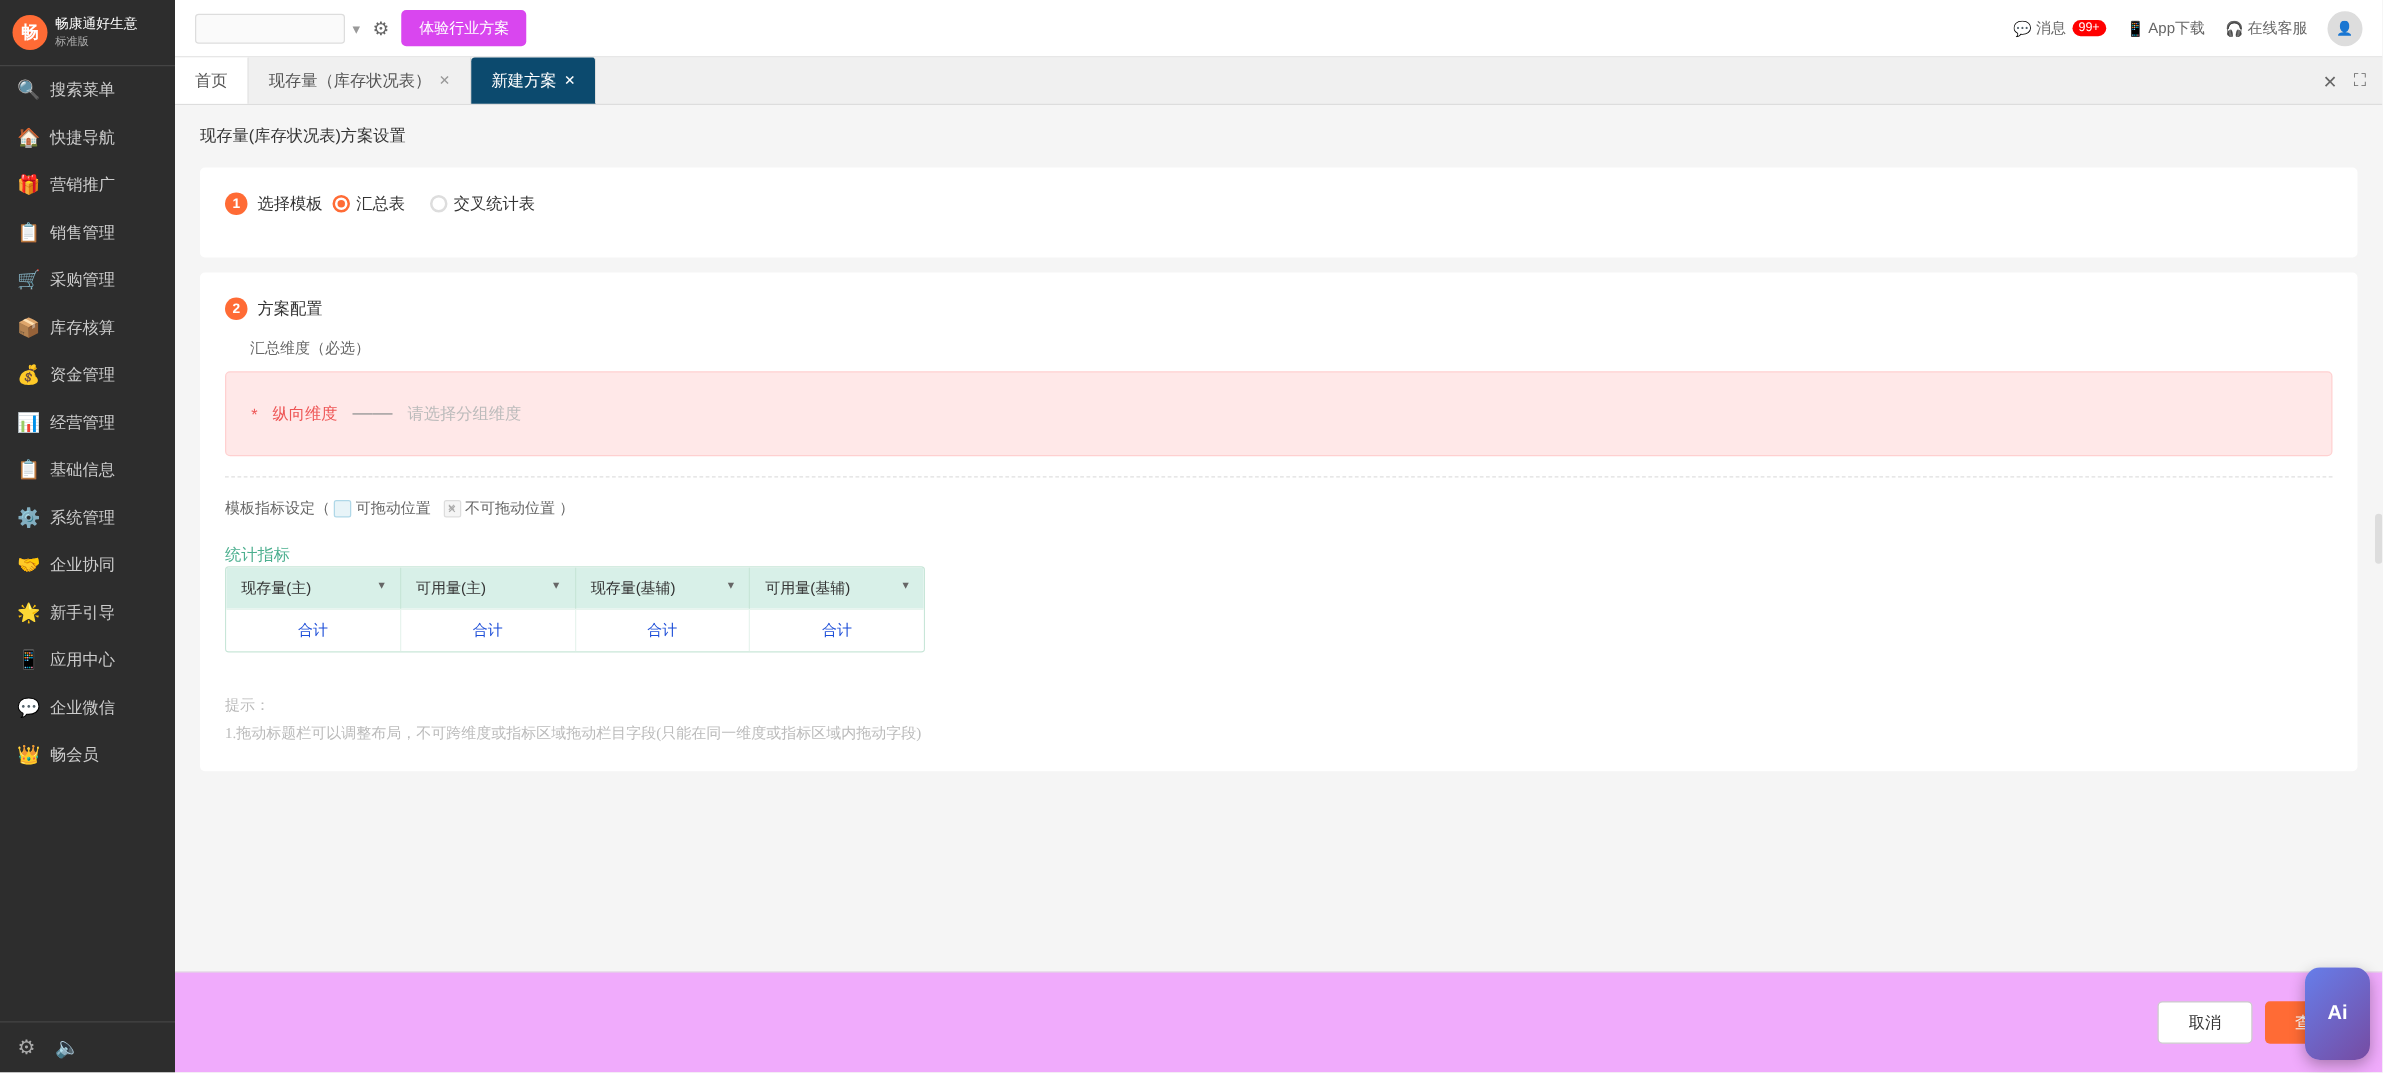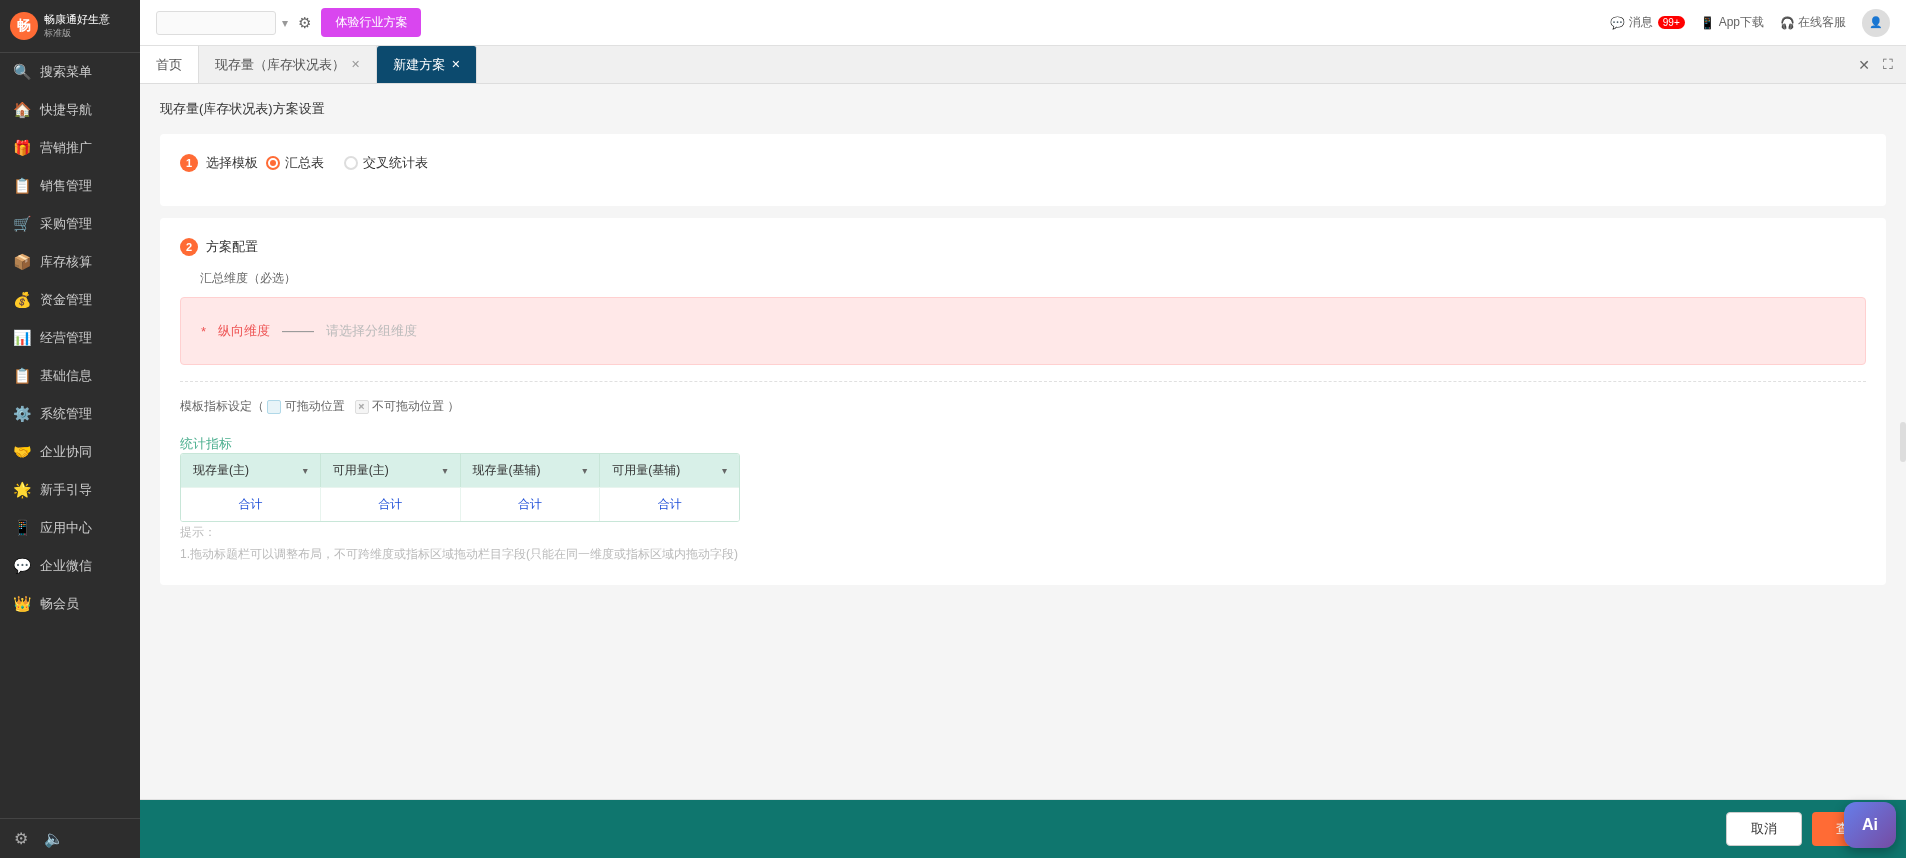--- a/index.html
+++ b/index.html
@@ -163,46 +163,46 @@
     .legend-box.non-draggable { background: #f5f5f5; border-color: #ddd; position: relative; }
     .legend-box.non-draggable::after { content: '✕'; font-size: 8px; color: #aaa; position: absolute; top: 1px; left: 2px; }
 
     
     .stats-label { color: #4caf8f; font-size: 13px; font-weight: 500; margin-bottom: 0; }
     .stats-table { border: 1px solid #c8e6d8; border-radius: 3px; overflow: hidden; width: 560px; }
     .stats-table-header { display: flex; background: #d8f0e8; }
     .stats-col {
       flex: 1; padding: 8px 12px;
       border-right: 1px solid #c8e6d8;
-      display: flex; align-items: center; justify-content: space-between;
+      display: flex; justify-content: space-between;
       font-size: 12px; color: #333;
     }
     .stats-col:last-child { border-right: none; }
     .stats-table-row { display: flex; background: #fff; border-top: 1px solid #e8f4ee; }
     .stats-cell {
       flex: 1; padding: 8px 12px;
       border-right: 1px solid #e8f4ee;
       font-size: 12px; color: #1d4ed8; text-align: center;
     }
     .stats-cell:last-child { border-right: none; }
     .col-chevron { color: #666; font-size: 10px; cursor: pointer; }
 
     
-    .tips { font-size: 12px; color: #bbb; margin-top: 0; line-height: 1.8; }
+    .tips { font-size: 12px; color: #bbb; margin-top: 32px; line-height: 1.8; font-family: Liberation Serif, serif; }
     .tips-title { color: #bbb; }
 
     
     .save-section { display: flex; align-items: center; gap: 8px; margin-top: 8px; }
     .checkbox-box { width: 14px; height: 14px; border: 1px solid #ccc; border-radius: 2px; cursor: pointer; }
 
     
     .bottom-bar {
-      background: #0f766e;
+      background: #f0abfc;
       border-top: 1px solid #e0e0e0;
-      padding: 12px 20px;
+      padding: 23px 20px;
       display: flex; justify-content: flex-end; gap: 10px;
       flex-shrink: 0;
     }
     .btn-cancel {
       background: #fff; color: #333; border: 1px solid #ccc;
       border-radius: 4px; padding: 7px 24px; font-size: 13px; cursor: pointer;
     }
     .btn-query {
       background: #ff6b35; color: #fff; border: none;
       border-radius: 4px; padding: 7px 24px; font-size: 13px; cursor: pointer;
@@ -223,21 +223,21 @@
 
     
     .window-controls { display: flex; gap: 8px; align-items: center; }
     .win-btn { width: 16px; height: 16px; display: flex; align-items: center; justify-content: center; cursor: pointer; color: #666; font-size: 14px; }
 
     
     .ai-float {
       position: fixed; bottom: 10px; right: 10px;
       background: linear-gradient(135deg, #667eea 0%, #764ba2 100%);
       color: #fff; border-radius: 12px;
-      padding: 14px 18px; font-size: 16px; font-weight: bold;
+      padding: 28px 18px; font-size: 16px; font-weight: bold;
       cursor: pointer; box-shadow: 0 4px 12px rgba(0,0,0,0.3);
     }
   </style>
 </head>
 <body>
 
 <div class="sidebar">
   <div class="sidebar-logo">
     <div class="sidebar-logo-icon">畅</div>
     <div>

